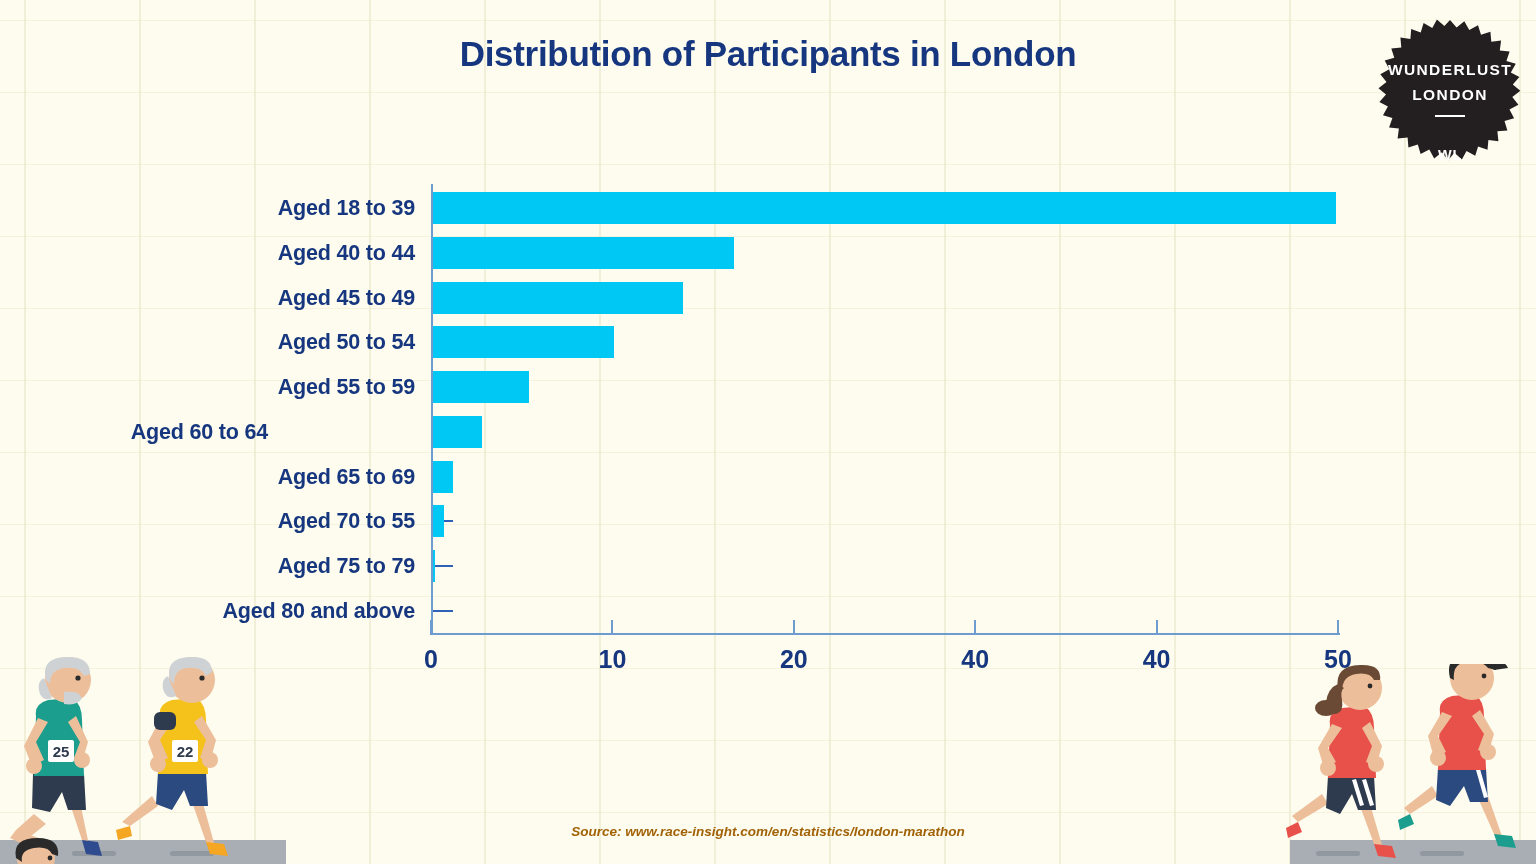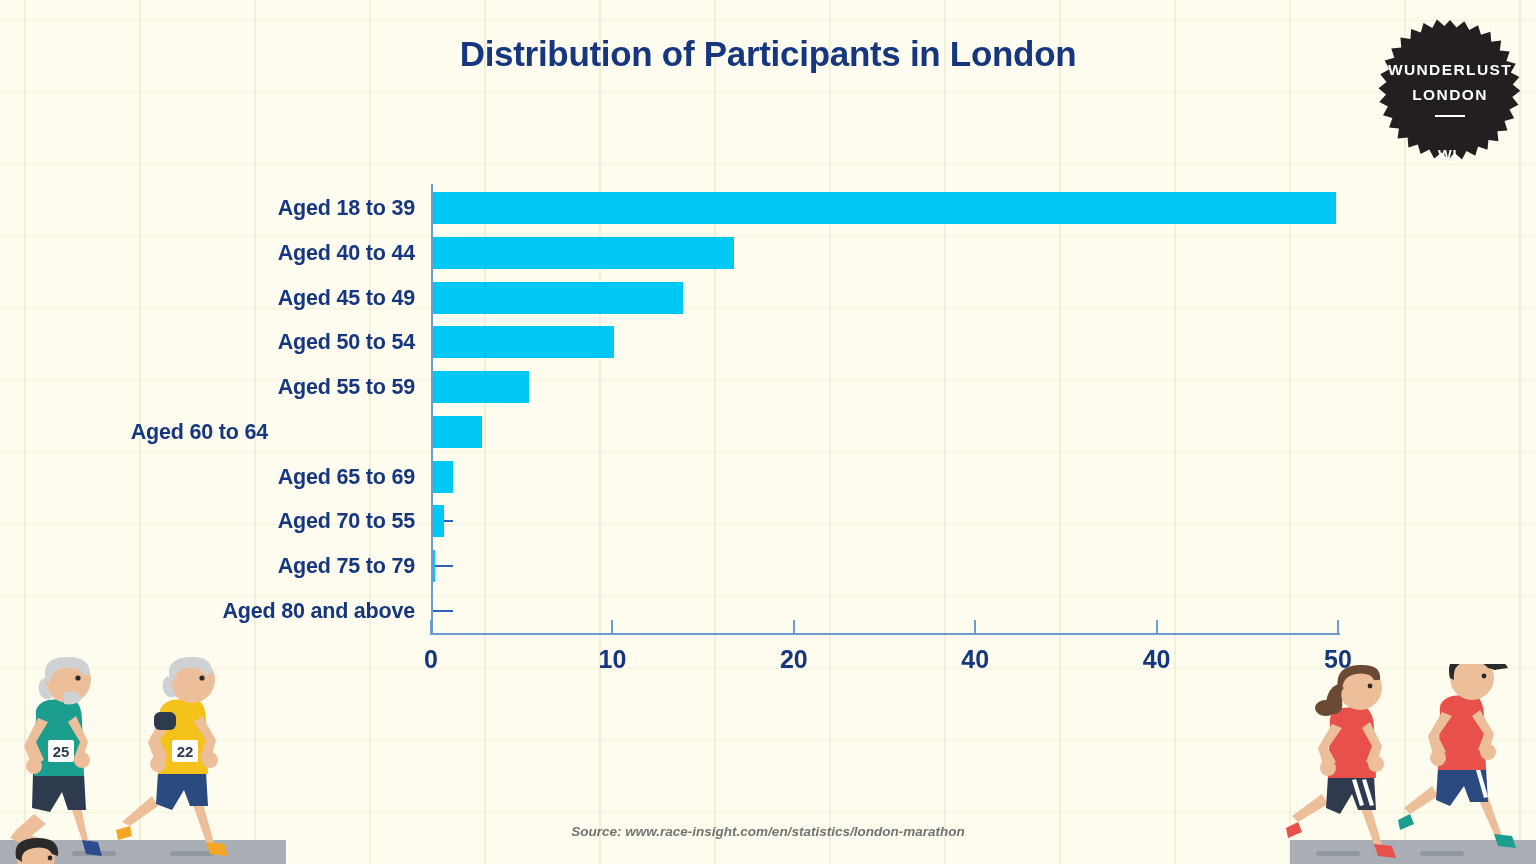--- a/index.html
+++ b/index.html
@@ -145,21 +145,21 @@
     font-size: 25px;
     font-weight: bold;
     transform: translateX(-50%);
   }
 
   
   #source-note {
     position: absolute;
     left: 0; right: 0; top: 824px;
     text-align: center;
-    color: #737373;
+    color: #a16207;
     font-size: 13.5px;
     font-weight: bold;
     font-style: italic;
   }
 
   
   .road {
     position: absolute;
     bottom: 0;
     height: 24px;

